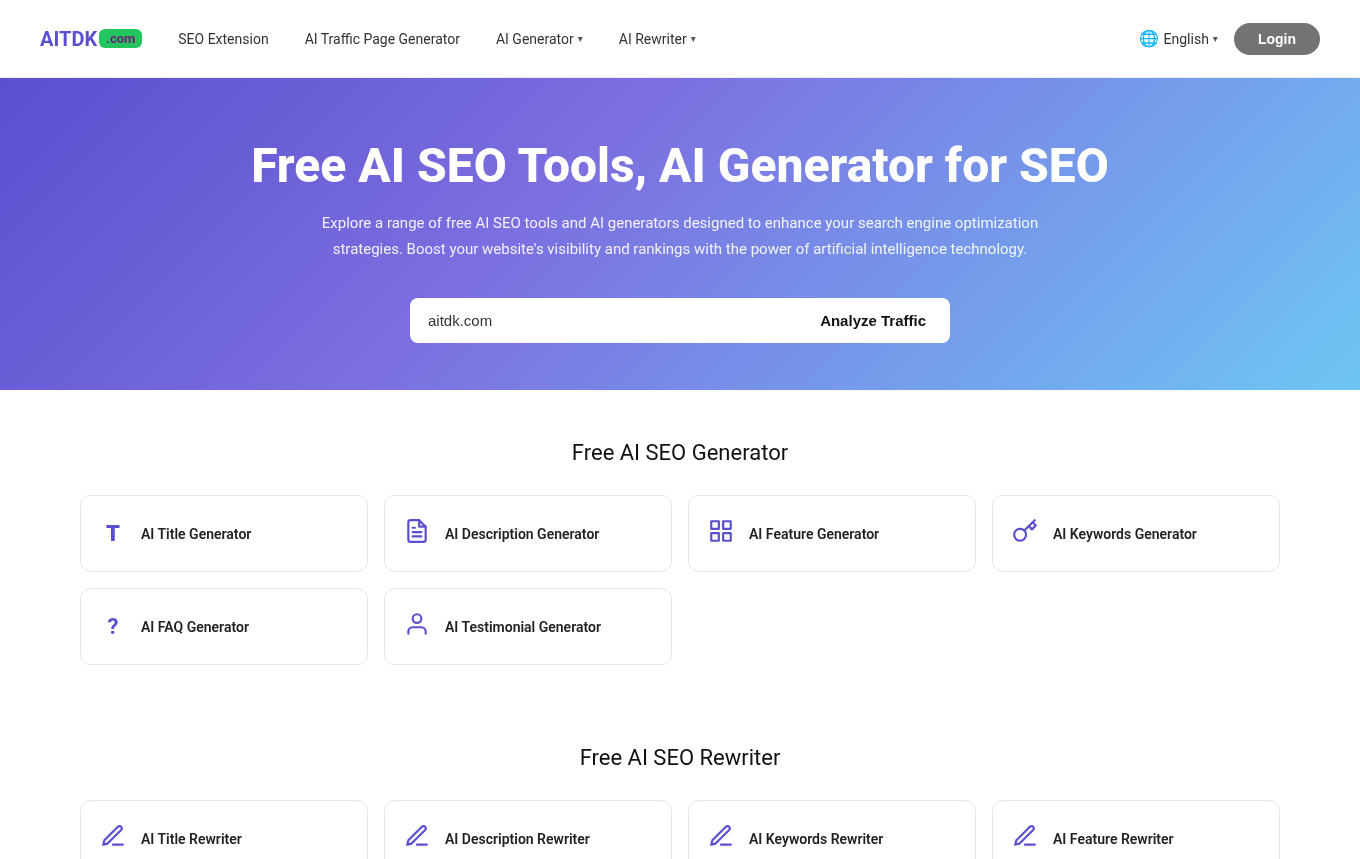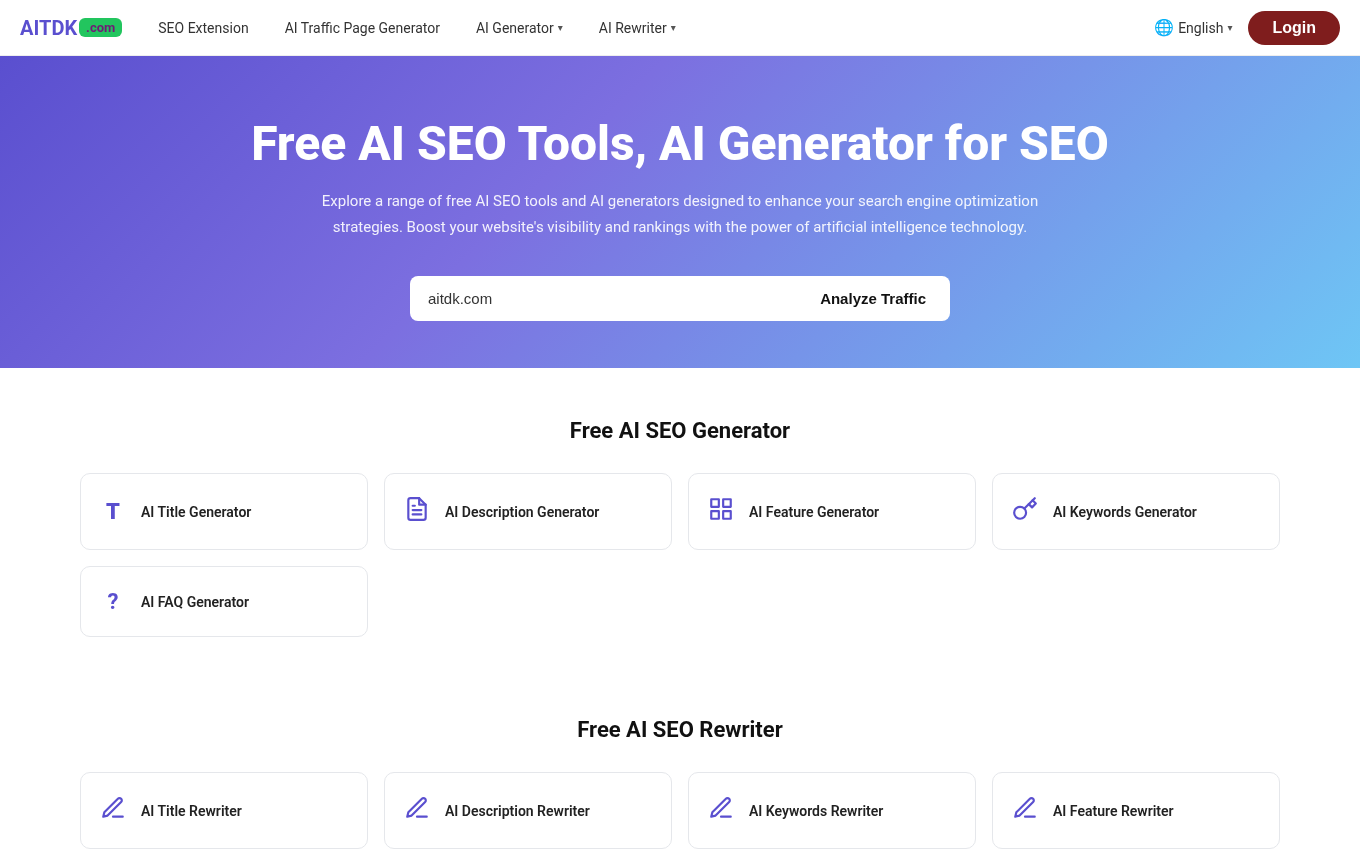--- a/index.html
+++ b/index.html
@@ -1,32 +1,32 @@
 <!DOCTYPE html>
 <html><head>
   <meta charset="utf-8">
   <style>
     * { margin: 0; padding: 0; box-sizing: border-box; }
     body { font-family: -apple-system, BlinkMacSystemFont, 'Segoe UI', Roboto, sans-serif; background: #fff; color: #111; }
 
     
     nav {
       display: flex; align-items: center; justify-content: space-between;
-      padding: 0 20px; height: 56px; border-bottom: 1px solid #eee;
+      padding: 0 40px; height: 78px; border-bottom: 1px solid #eee;
       background: #fff;
     }
     .nav-left { display: flex; align-items: center; gap: 36px; }
     .logo { display: flex; align-items: center; gap: 0; font-weight: 700; font-size: 20px; color: #5a4fcf; }
     .logo-dot { background: #22c55e; color: #701a75; border-radius: 6px; font-size: 13px; padding: 2px 7px; margin-left: 2px; font-weight: 700; }
     .nav-link { font-size: 14px; color: #333; cursor: pointer; text-decoration: none; display: flex; align-items: center; gap: 4px; }
     .nav-right { display: flex; align-items: center; gap: 16px; }
     .nav-lang { display: flex; align-items: center; gap: 4px; font-size: 14px; color: #333; cursor: pointer; }
     .btn-login {
-      background: #7f1d1d; color: #fff; border: none; border-radius: 24px;
-      padding: 8px 24px; font-size: 16px; font-weight: 600; cursor: pointer;
+      background: #737373; color: #fff; border: none; border-radius: 24px;
+      padding: 8px 24px; font-size: 14px; font-weight: 600; cursor: pointer;
     }
     .chevron { font-size: 10px; color: #555; }
 
     
     .hero {
       background: linear-gradient(135deg, #5a4fcf 0%, #7c6fe0 40%, #6ec6f5 100%);
       text-align: center; padding: 60px 40px 47px;
       position: relative; overflow: hidden;
     }
     .hero h1 { color: #fff; font-size: 48px; font-weight: 800; margin-bottom: 18px; line-height: 1.15; }
@@ -37,21 +37,21 @@
       border-radius: 8px 0 0 8px; color: #333;
     }
     .btn-analyze {
       background: #fff; color: #111; border: none; padding: 14px 24px;
       font-size: 15px; font-weight: 600; border-radius: 0 8px 8px 0; cursor: pointer;
       white-space: nowrap;
     }
 
     
     .section { padding: 50px 80px 30px; }
-    .section-title { text-align: center; font-size: 22px; font-weight: 700; color: #111; margin-bottom: 30px; }
+    .section-title { text-align: center; font-size: 22px; font-weight: 400; color: #111; margin-bottom: 30px; }
 
     
     .card-grid { display: grid; grid-template-columns: repeat(4, 1fr); gap: 16px; margin-bottom: 16px; }
     .card-grid-2 { display: grid; grid-template-columns: repeat(4, 1fr); gap: 16px; }
     .card {
       border: 1px solid #e5e7eb; border-radius: 10px; padding: 22px 18px;
       display: flex; align-items: center; gap: 14px; cursor: pointer;
       transition: box-shadow 0.15s;
     }
     .card-icon { font-size: 22px; color: #5a4fcf; flex-shrink: 0; width: 28px; text-align: center; }
@@ -150,20 +150,29 @@
     </div>
   </div>
 
   <div class="card-grid-2">
 
     <div class="card">
       <span class="card-icon" style="font-size:22px; font-weight:700; color:#5a4fcf;">?</span>
       <span class="card-label">AI FAQ Generator</span>
     </div>
 
+    <div class="card">
+      <span class="card-icon">
+        <svg class="icon-svg" viewBox="0 0 24 24" fill="none" stroke="#5a4fcf" stroke-width="2" stroke-linecap="round" stroke-linejoin="round">
+          <path d="M20 21v-2a4 4 0 0 0-4-4H8a4 4 0 0 0-4 4v2"></path>
+          <circle cx="12" cy="7" r="4"></circle>
+        </svg>
+      </span>
+      <span class="card-label">AI Testimonial Generator</span>
+    </div>
 
     <div></div>
     <div></div>
   </div>
 </div>
 
 <div class="section">
   <h2 class="section-title">Free AI SEO Rewriter</h2>
 
   <div class="card-grid">

